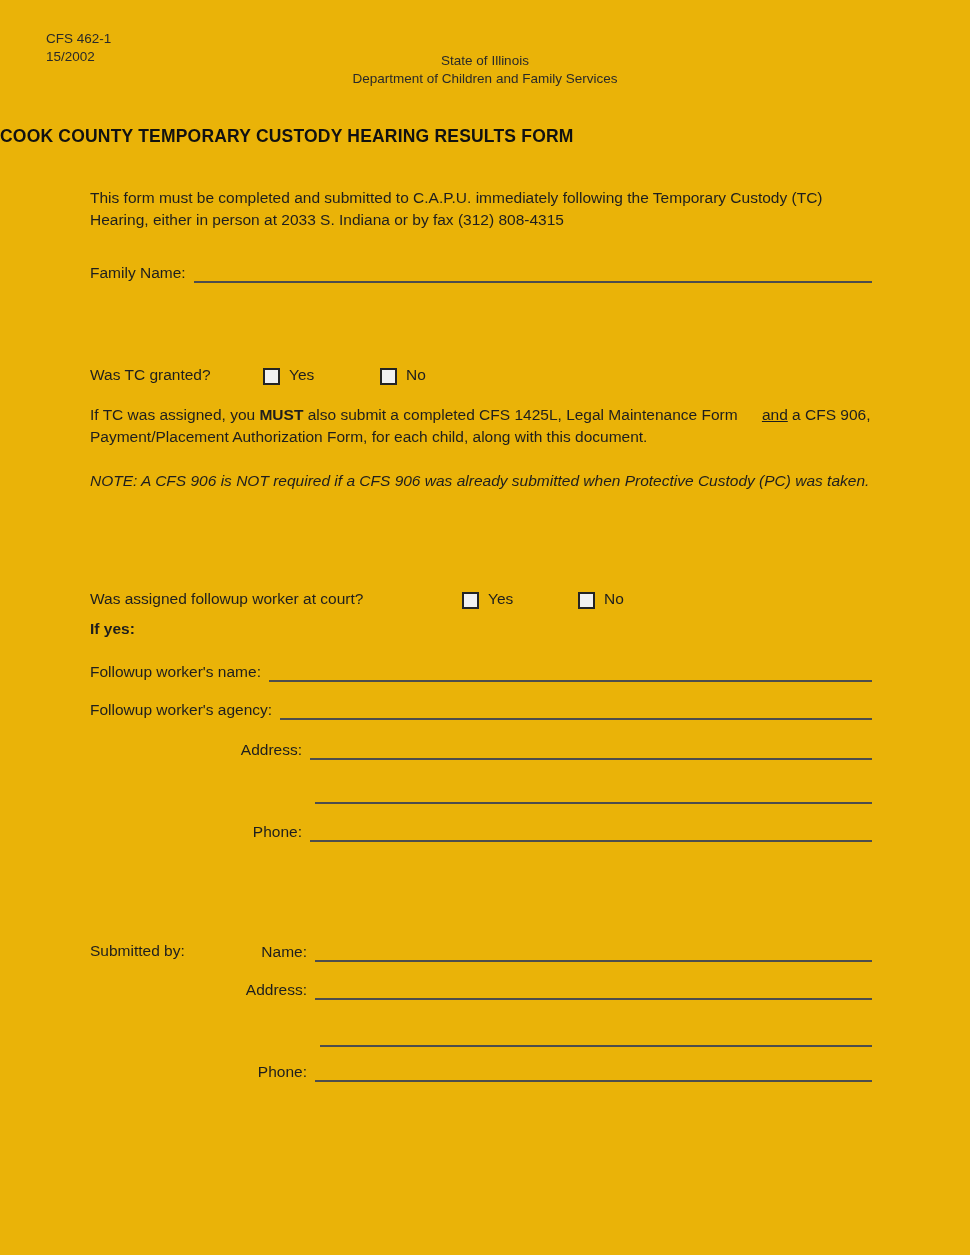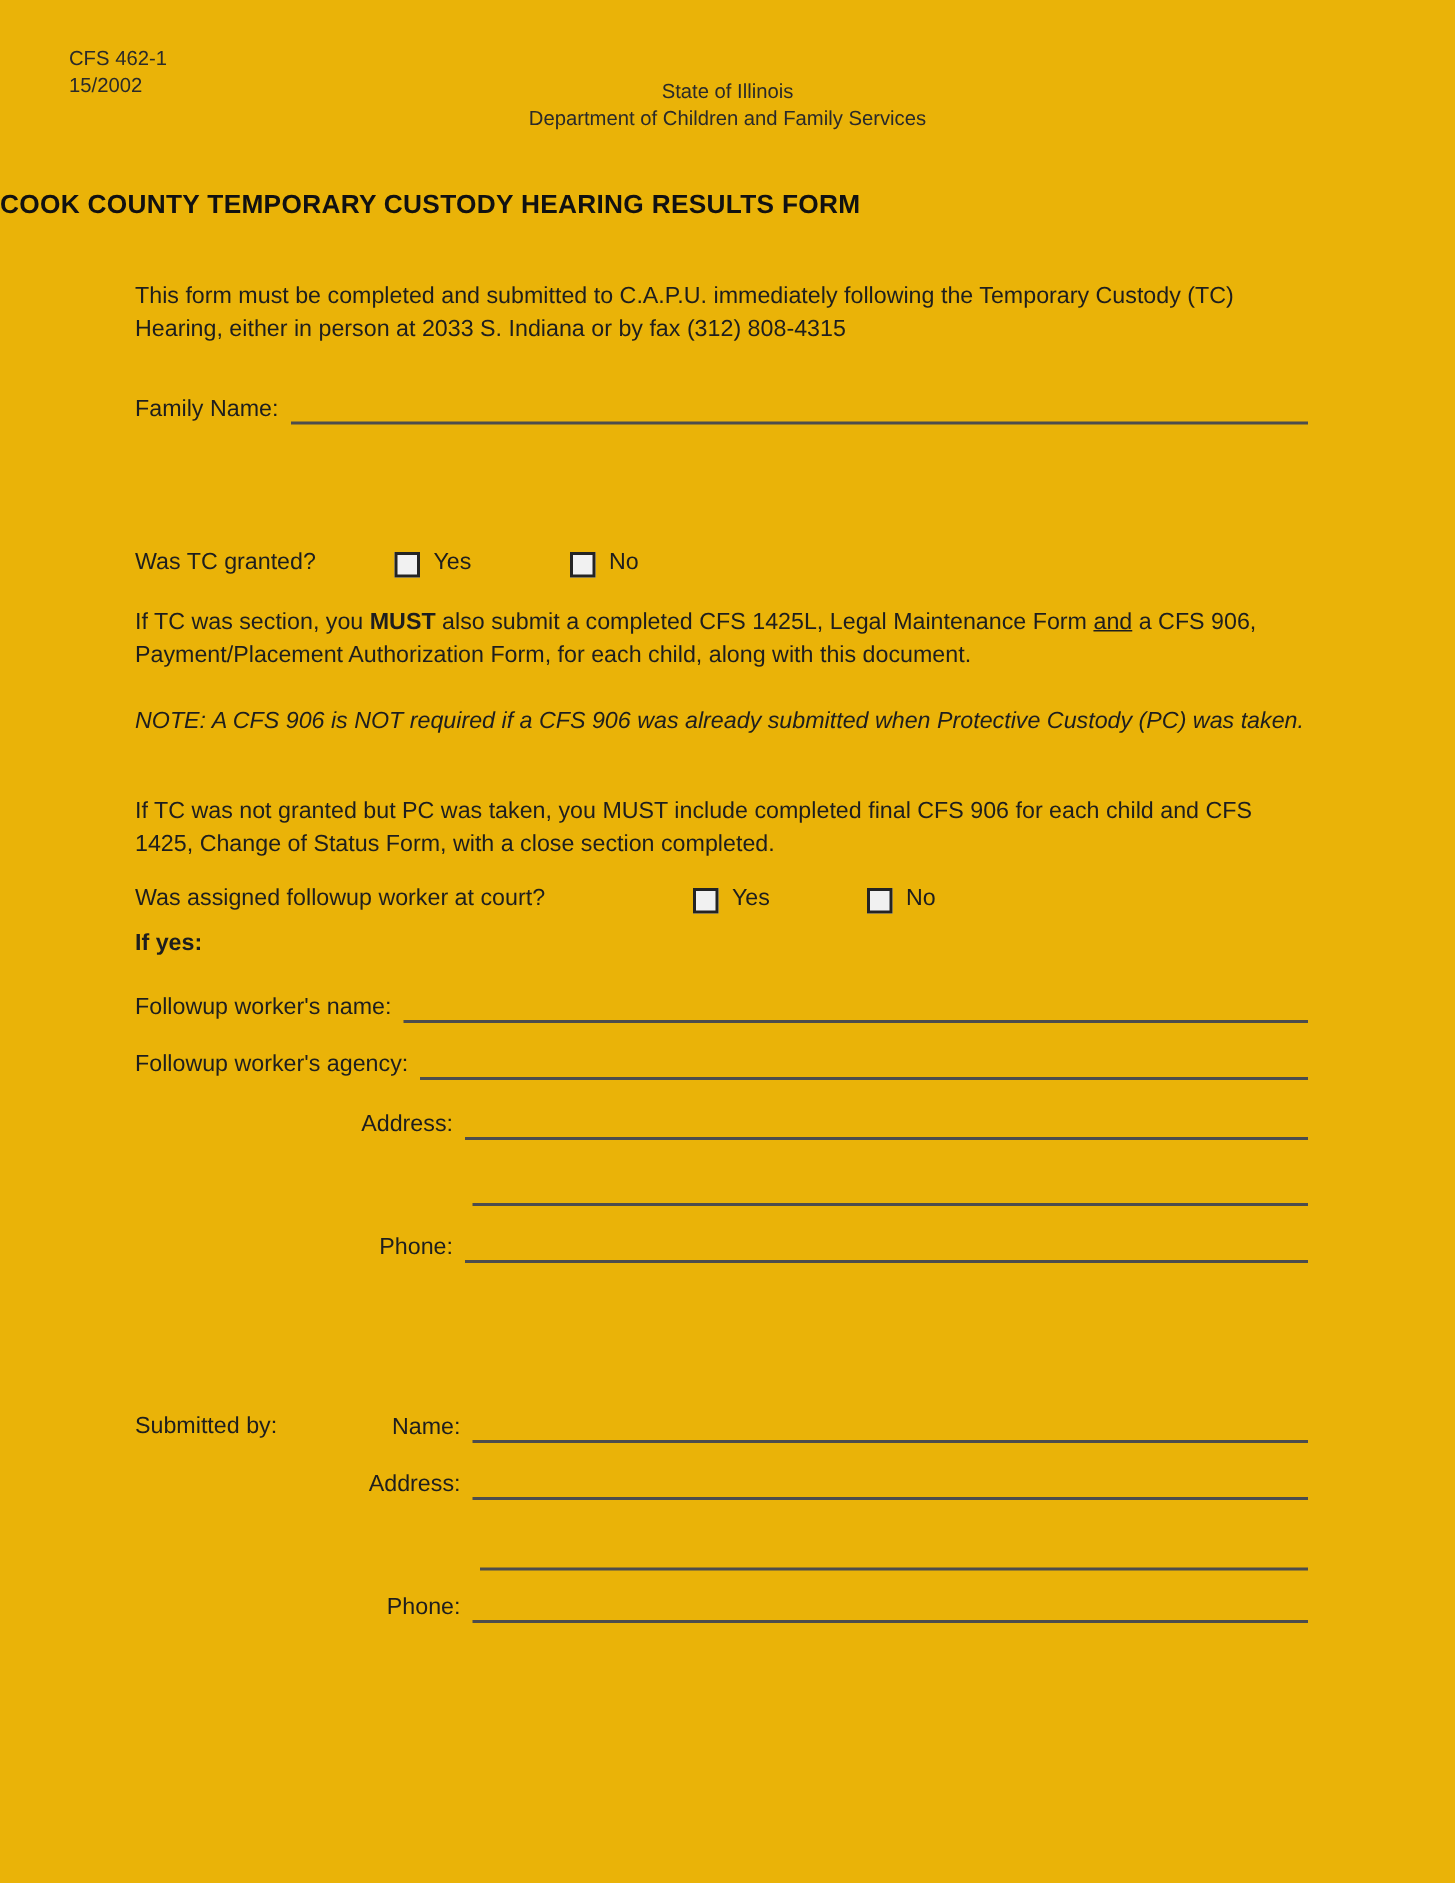--- a/index.html
+++ b/index.html
@@ -33,21 +33,21 @@
     font-weight: bold;
     letter-spacing: 0.2px;
     color: #111;
   }
   .para {
     left: 90px; width: 782px;
     line-height: 22px;
   }
   .italic { font-style: italic; }
   .bold { font-weight: bold; }
-  .und { text-decoration: underline; }
+  .und { text-decoration: underline; margin-left: 20px; }
 
   .fieldrow {
     left: 90px; right: 98px;
     height: 26px;
     display: flex;
     align-items: flex-end;
   }
   .fieldrow .lbl {
     white-space: nowrap;
     padding-right: 8px;
@@ -115,26 +115,25 @@
       <span class="checkbox"></span>
       <span class="cb-label">Yes</span>
     </span>
     <span class="cb-group" style="left:290px">
       <span class="checkbox"></span>
       <span class="cb-label">No</span>
     </span>
   </div>
 
   <div class="abs para" style="top:404px">
-    <span>If TC was section, you </span><span class="bold">MUST</span><span> also submit a completed CFS 1425L, Legal Maintenance Form </span><span class="und">and</span><span> a CFS 906, Payment/Placement Authorization Form, for each child, along with this document.</span>
+    <span>If TC was assigned, you </span><span class="bold">MUST</span><span> also submit a completed CFS 1425L, Legal Maintenance Form </span><span class="und">and</span><span> a CFS 906, Payment/Placement Authorization Form, for each child, along with this document.</span>
   </div>
 
   <div class="abs para italic" style="top:470px">NOTE: A CFS 906 is NOT required if a CFS 906 was already submitted when Protective Custody (PC) was taken.</div>
 
-  <div class="abs para" style="top:530px">If TC was not granted but PC was taken, you MUST include completed final CFS 906 for each child and CFS 1425, Change of Status Form, with a close section completed.</div>
 
   <div class="abs qrow" style="top:588px">
     <span class="question">Was assigned followup worker at court?</span>
     <span class="cb-group" style="left:372px">
       <span class="checkbox"></span>
       <span class="cb-label">Yes</span>
     </span>
     <span class="cb-group" style="left:488px">
       <span class="checkbox"></span>
       <span class="cb-label">No</span>

